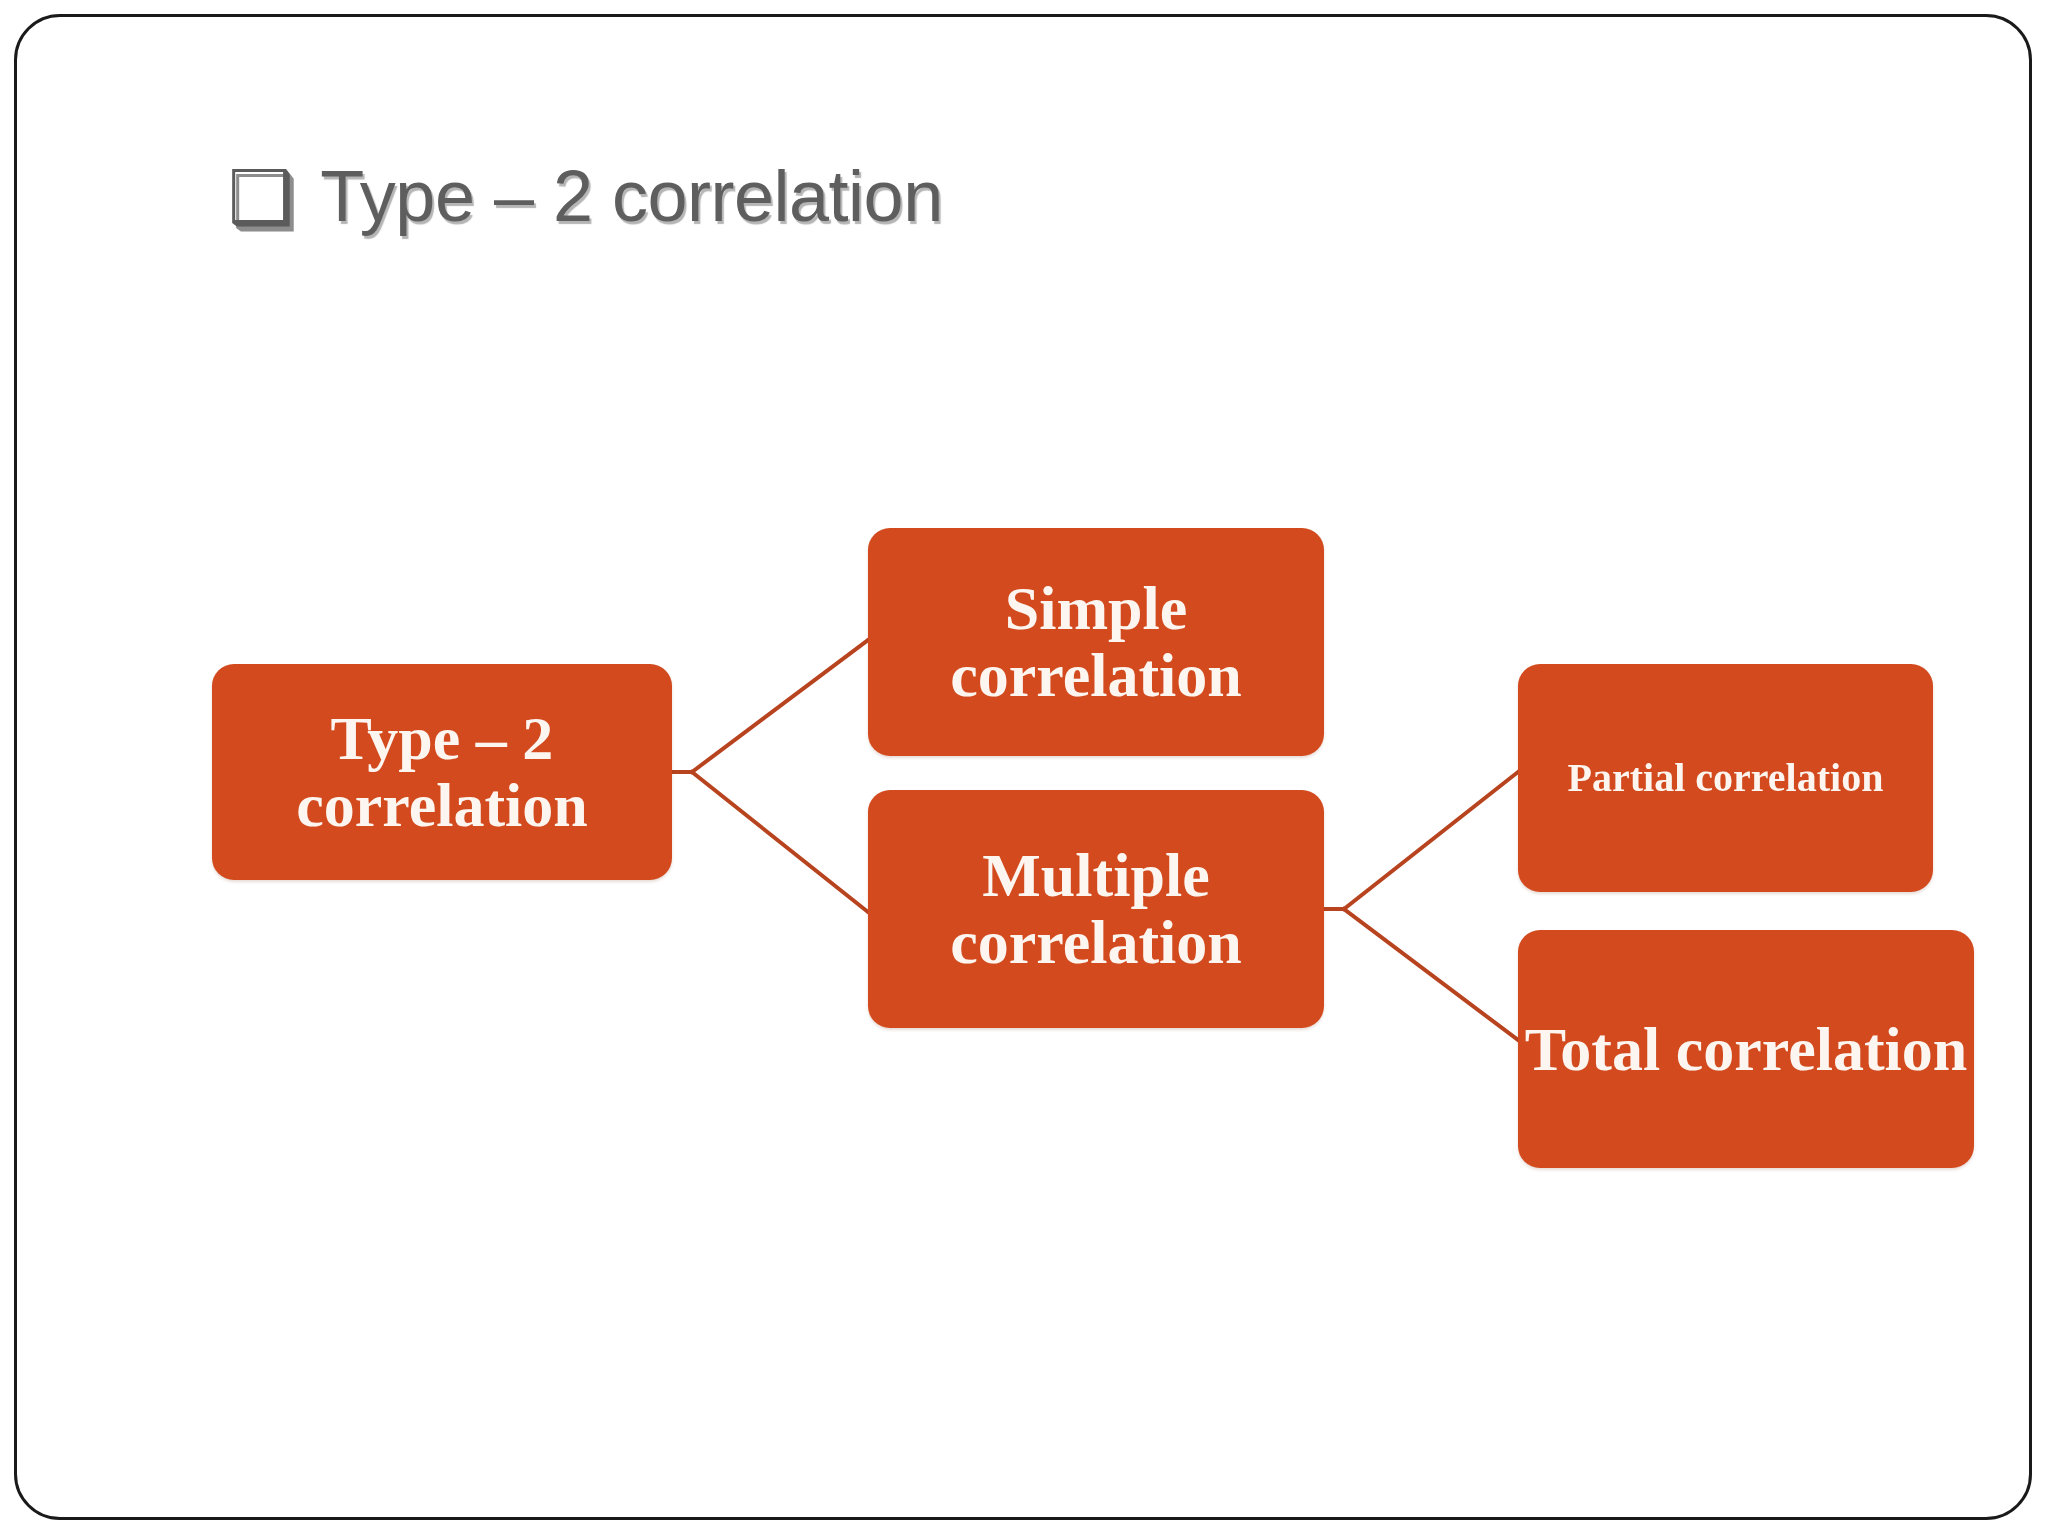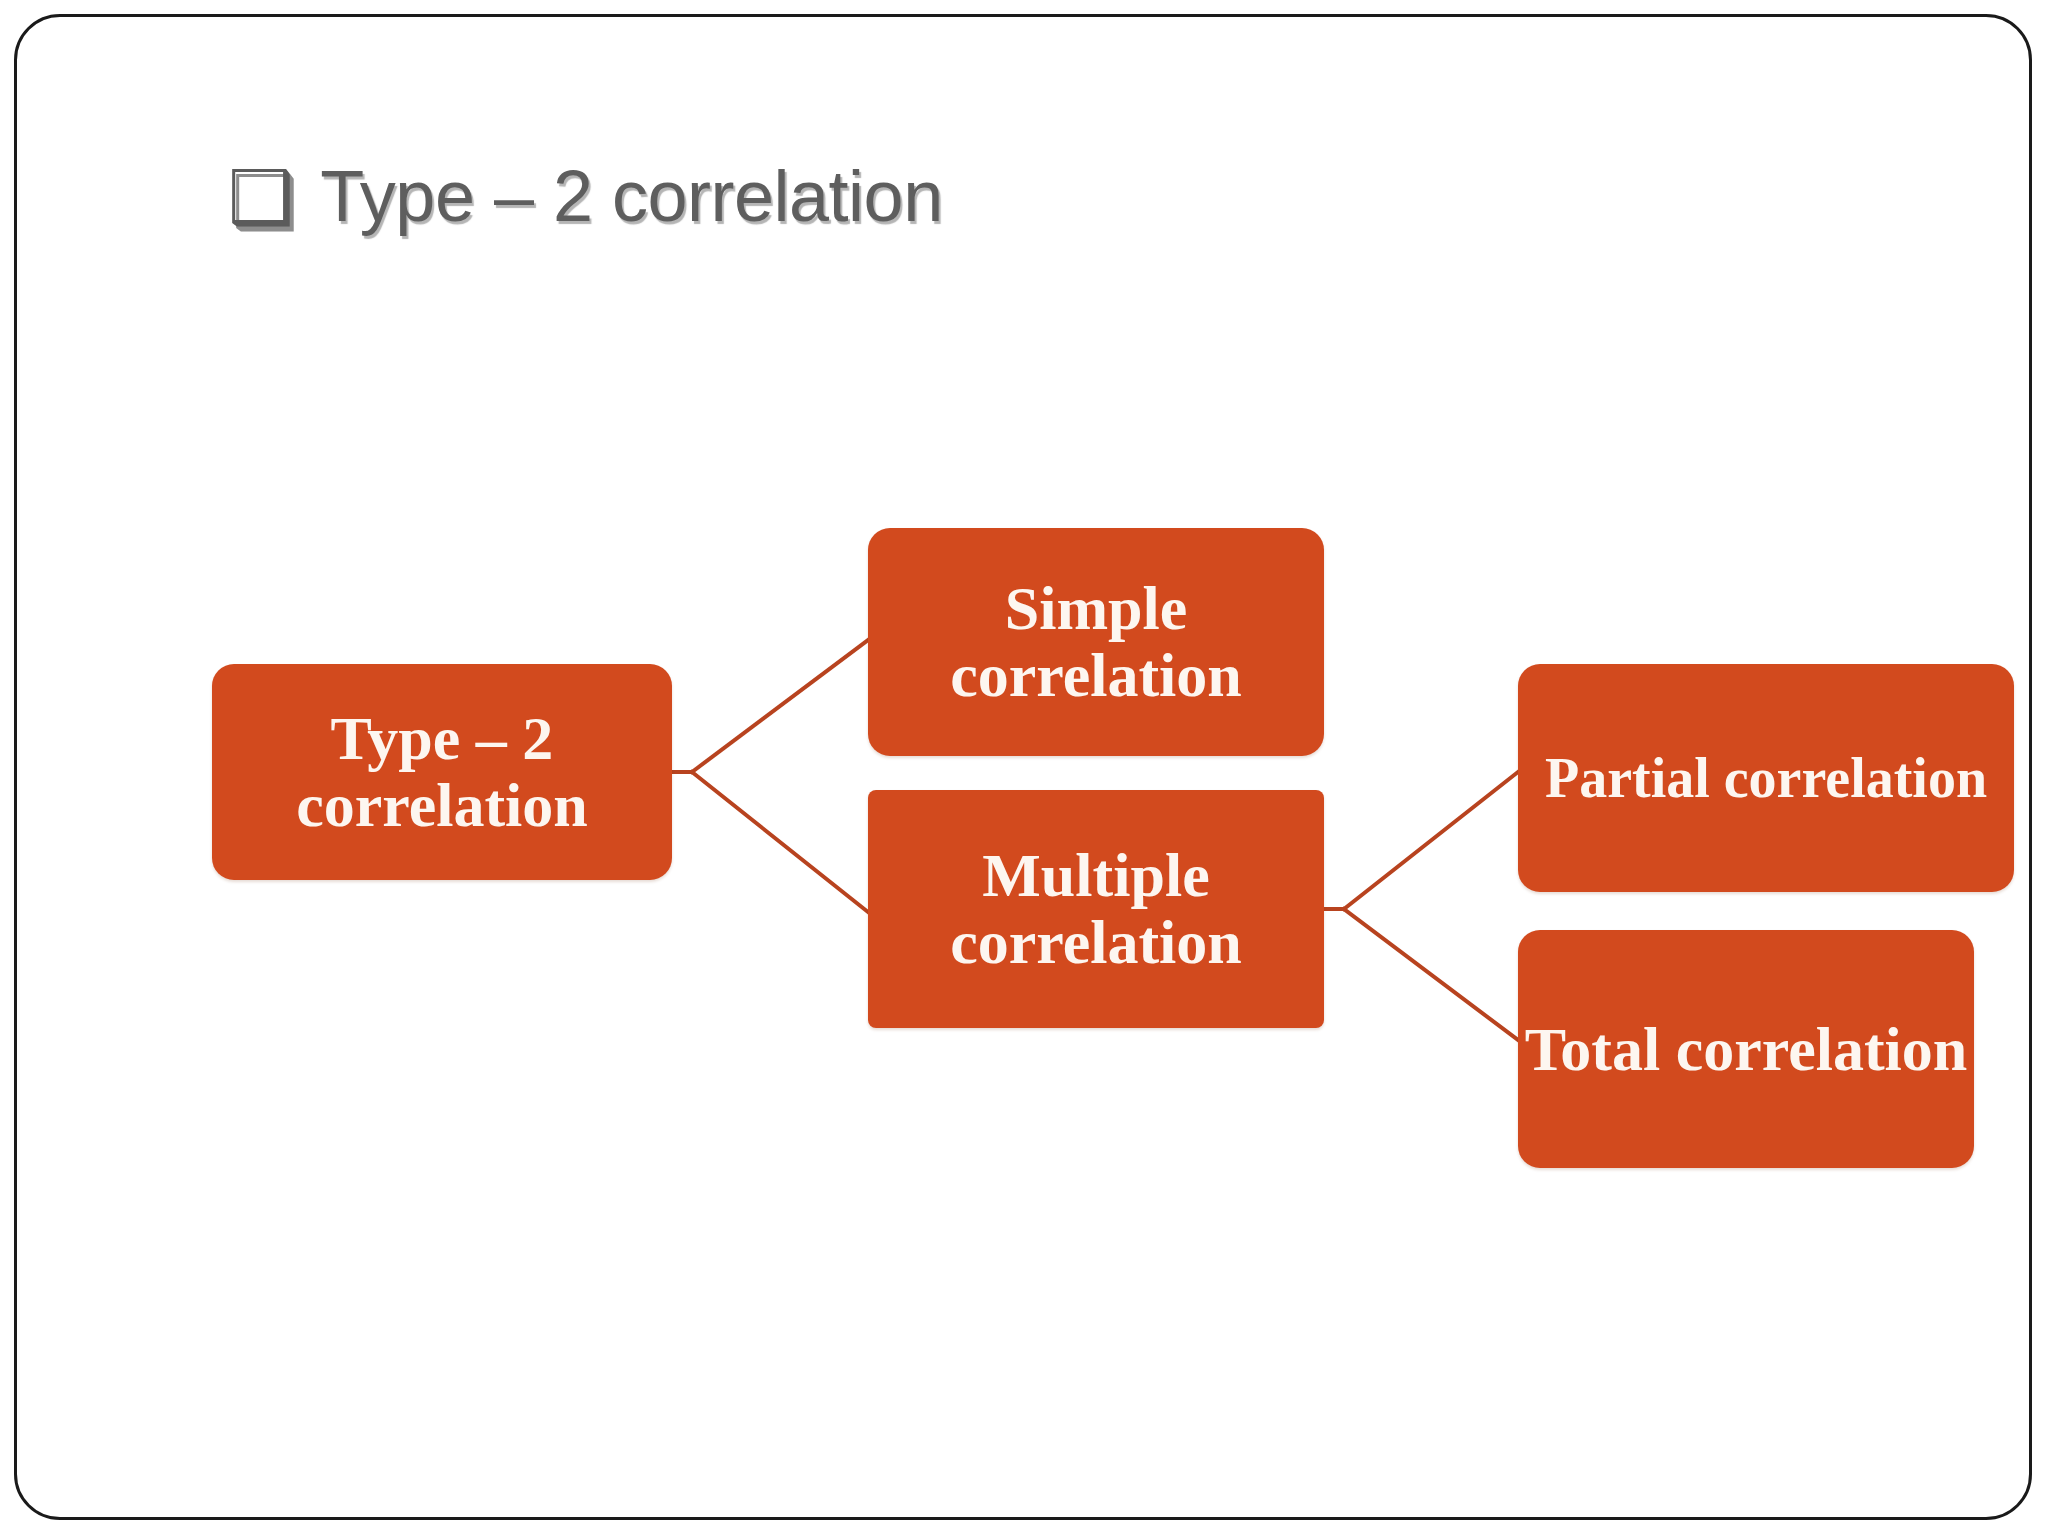--- a/index.html
+++ b/index.html
@@ -82,22 +82,22 @@
     text-align: center;
     color: #fdf6f0;
     font-family: "Liberation Serif", serif;
     font-weight: bold;
     line-height: 1.08;
     padding: 4px 0;
     box-shadow: 0 2px 3px rgba(120,60,30,0.18);
   }
   #node-root    { left: 212px;  top: 664px;  width: 460px; height: 216px; font-size: 62px; }
   #node-simple  { left: 868px;  top: 528px;  width: 456px; height: 228px; font-size: 62px; }
-  #node-multiple{ left: 868px;  top: 790px;  width: 456px; height: 238px; font-size: 62px; border-radius: 8px; }
-  #node-partial { left: 1518px; top: 664px;  width: 496px; height: 228px; font-size: 56px; }
+  #node-multiple{ left: 868px;  top: 790px;  width: 456px; height: 238px; font-size: 62px; }
+  #node-partial { left: 1518px; top: 664px;  width: 415px; height: 228px; font-size: 40px; }
   #node-total   { left: 1518px; top: 930px;  width: 456px; height: 238px; font-size: 62px; }
 </style>
 </head>
 <body>
 
 <div id="slide">
 
   <div id="slide-frame"></div>
 
   <div id="title-row">

